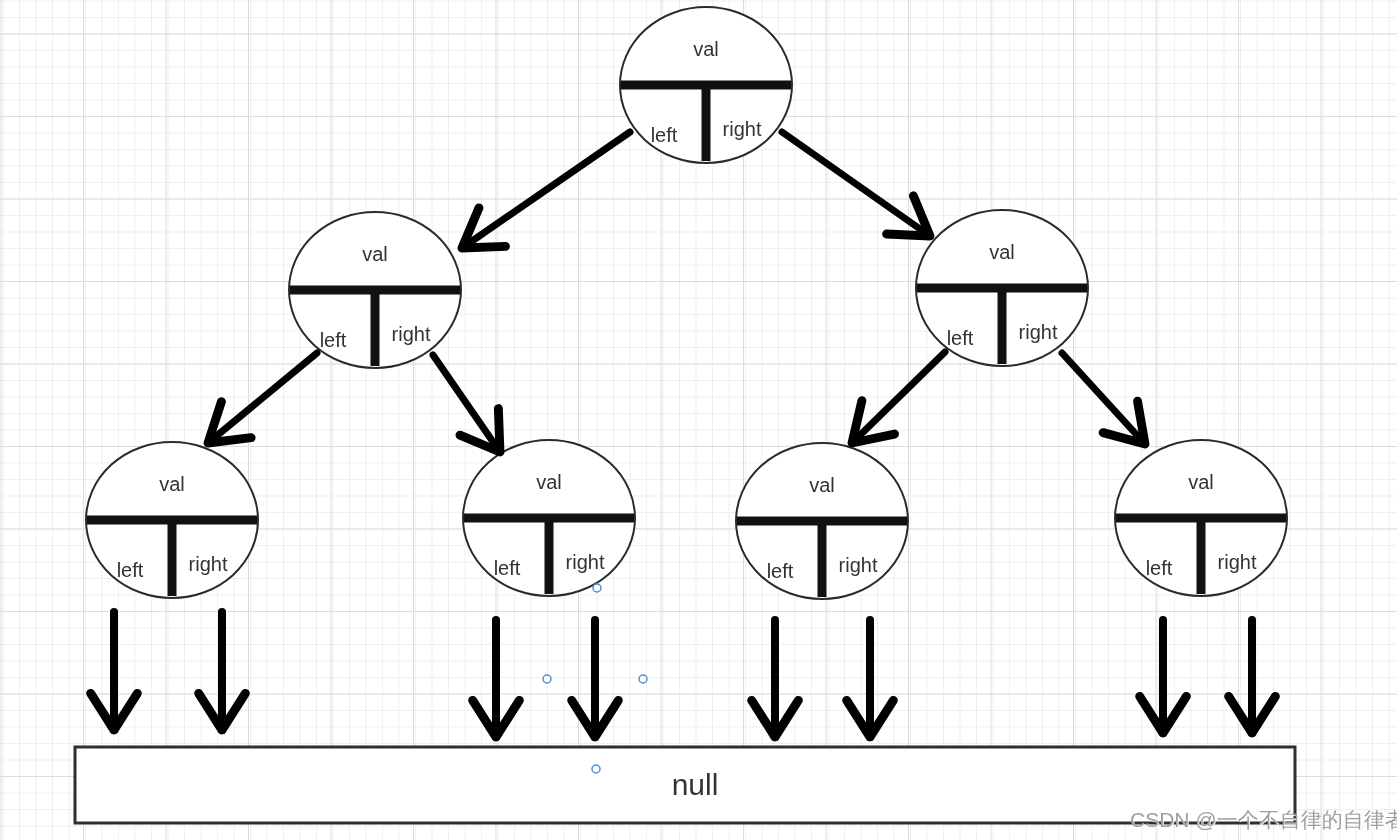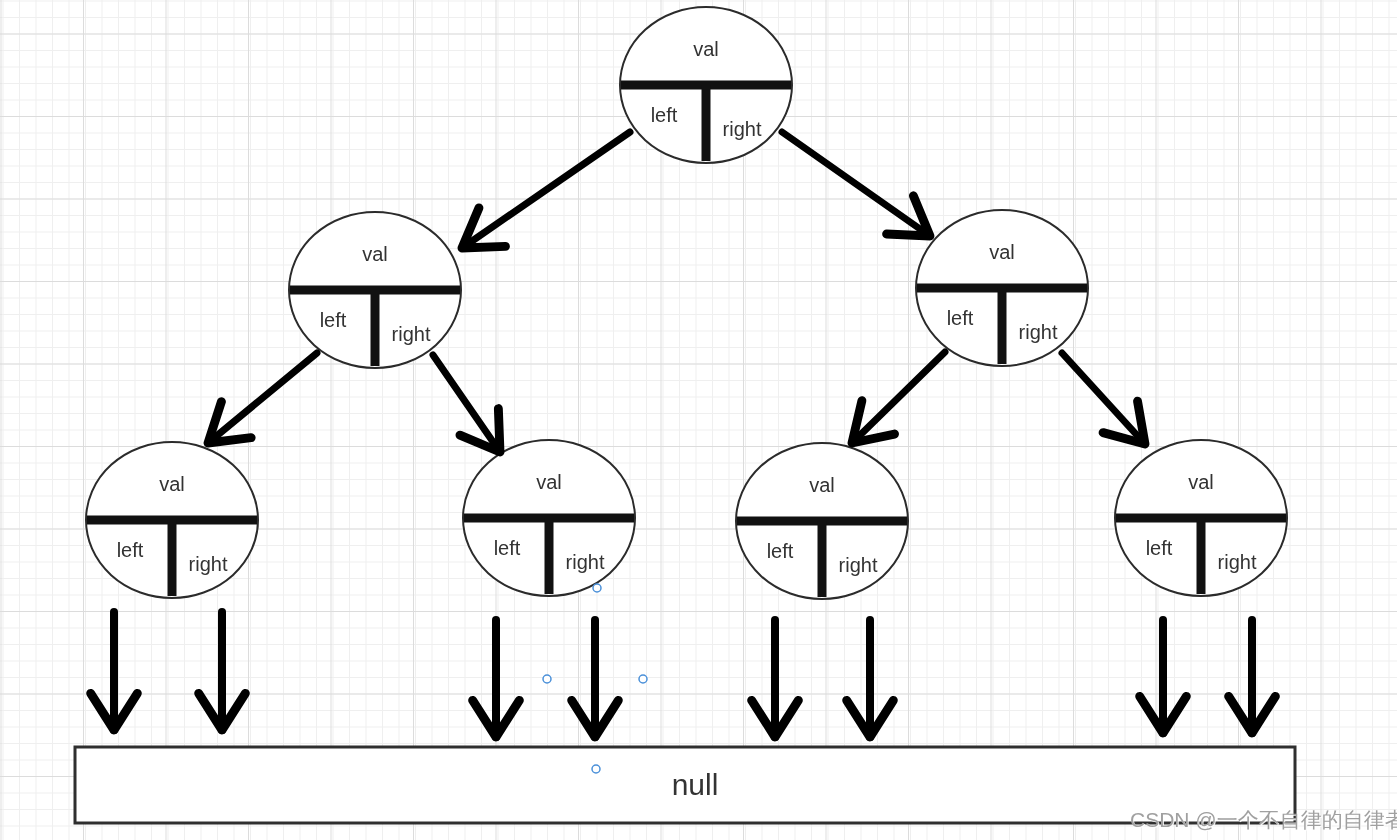--- a/index.html
+++ b/index.html
@@ -21,21 +21,21 @@
   .node{position:absolute;width:0;height:0;}
   .node span{
     position:absolute;
     transform:translate(-50%,-50%);
     font-size:20px;
     color:#333333;
     white-space:nowrap;
     text-align:right;
   }
   .node .val{left:0;top:-36px;}
-  .node .left{left:-42px;top:30px;}
+  .node .left{left:-42px;top:50px;}
   .node .right{left:36px;top:44px;}
   .null-label{
     position:absolute;
     left:75px;top:747px;width:1240px;height:76px;
     display:flex;align-items:center;justify-content:center;
     font-size:30px;color:#333333;
   }
   .watermark{
     position:absolute;
     left:1130px;top:806px;

